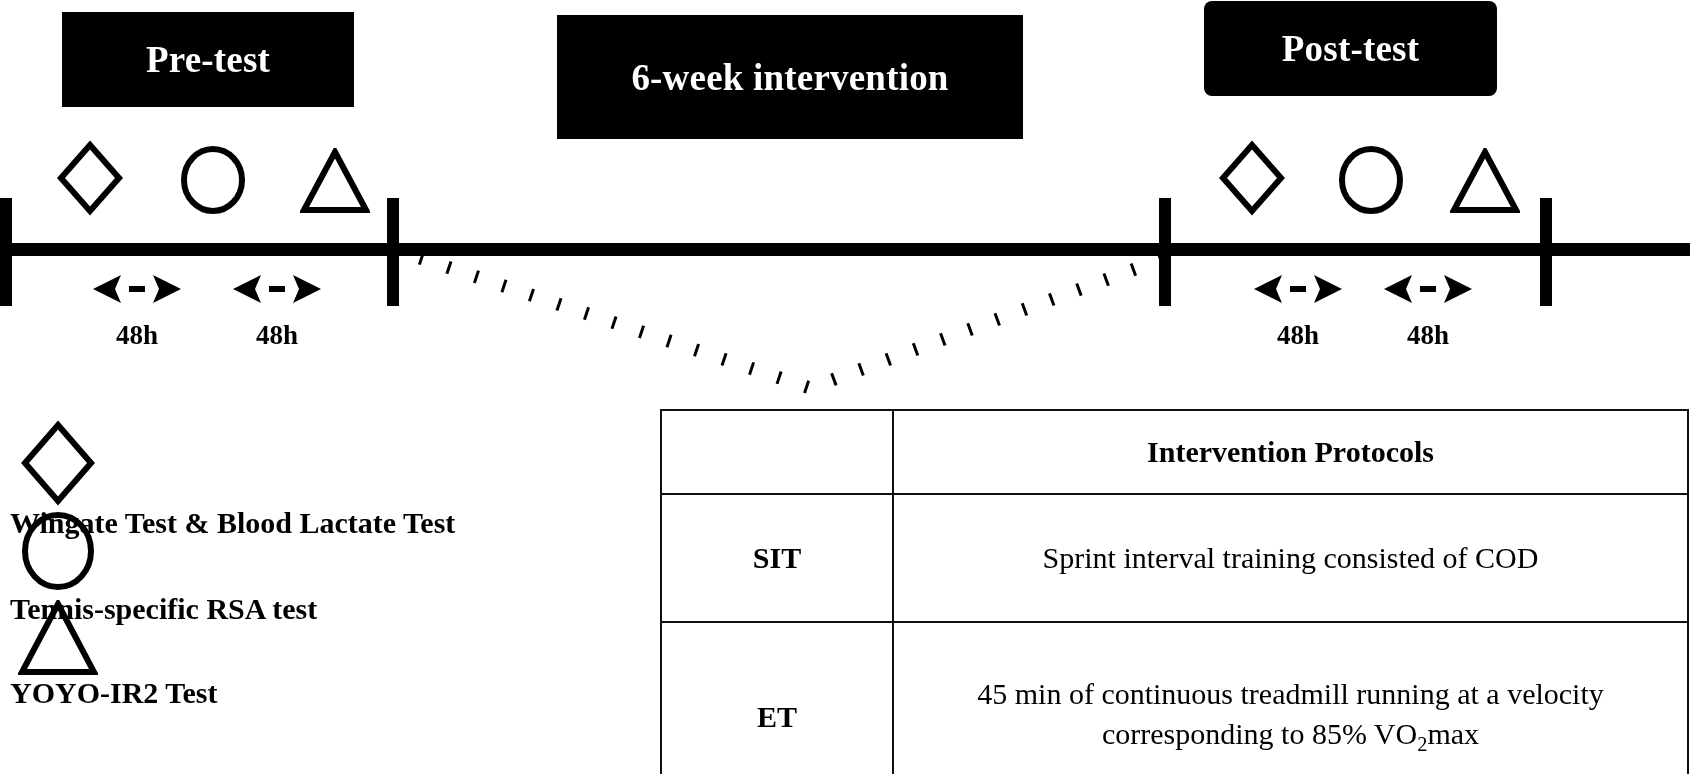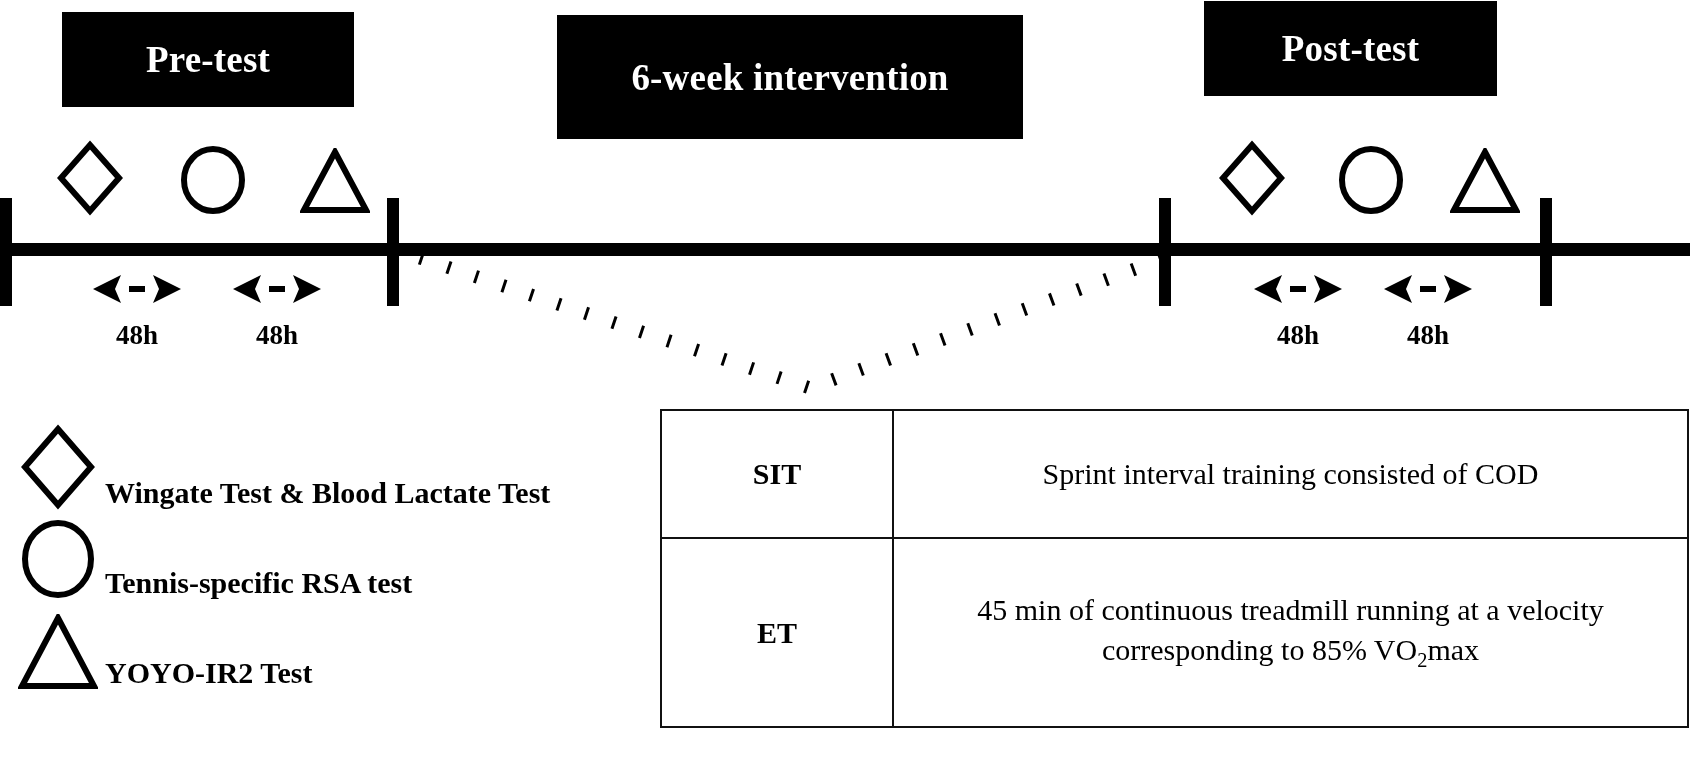--- a/index.html
+++ b/index.html
@@ -6,21 +6,21 @@
   body{width:1690px;height:774px;position:relative;overflow:hidden;
        font-family:"Liberation Serif","DejaVu Serif",serif;color:#000;}
   .stage{position:absolute;inset:0;}
 
   
   .phase-box{position:absolute;background:#000;color:#fff;
     display:flex;align-items:center;justify-content:center;
     font-weight:bold;letter-spacing:.2px;white-space:nowrap;}
   #phase-pre  {left:62px;  top:12px;  width:292px; height:95px; font-size:37px;}
   #phase-int  {left:557px; top:15px;  width:466px; height:124px; font-size:37px;}
-  #phase-post {left:1204px;top:1px;  width:293px; height:95px; font-size:37px;}
+  #phase-post {left:1204px;top:1px;  width:293px; height:95px; font-size:37px;border-radius:8px;}
 
   
   .tl-line{position:absolute;left:0;top:243px;width:1690px;height:13px;background:#000;}
   .tl-tick{position:absolute;width:12px;background:#000;}
   #tick-0{left:0px;    top:198px;height:108px;}
   #tick-1{left:387px;  top:198px;height:108px;}
   #tick-2{left:1159px; top:198px;height:108px;}
   #tick-3{left:1540px; top:198px;height:108px;}
 
   
@@ -34,21 +34,21 @@
   #gap-pre-1 {left:77px;  top:272px;}
   #gap-pre-2 {left:217px; top:272px;}
   #gap-post-1{left:1238px;top:272px;}
   #gap-post-2{left:1368px;top:272px;}
 
   
   #dotted-v{position:absolute;left:0;top:240px;width:1690px;height:170px;}
 
   
   .legend{position:absolute;left:10px;top:420px;width:640px;}
-  .legend-row{display:flex;align-items:flex-end;height:90px;}
+  .legend-row{display:flex;align-items:flex-start;height:90px;flex-direction:column;}
   .legend-sym{width:95px;flex:none;display:flex;align-items:center;justify-content:center;}
   .legend-txt{font-size:30px;font-weight:bold;white-space:nowrap;}
 
   
   .ptable{position:absolute;left:660px;top:409px;width:1029px;
           border-collapse:collapse;table-layout:fixed;}
   .ptable td{border:2px solid #111;vertical-align:middle;text-align:center;}
   .ptable .c-key{width:228px;}
   .ptable .hdr{height:80px;font-size:30px;font-weight:bold;}
   .ptable .rowkey{font-size:30px;font-weight:bold;}
@@ -177,20 +177,24 @@
         <svg width="80" height="76" viewBox="0 0 80 76">
             <polygon points="40,4 76,72 4,72" fill="none" stroke="#000" stroke-width="6"></polygon>
           </svg>
       </span>
       <span class="legend-txt">YOYO-IR2 Test</span>
     </div>
   </div>
 
   <table class="ptable">
     <tbody>
+        <tr class="r-hdr">
+      <td class="c-key hdr"></td>
+      <td class="hdr">Intervention Protocols</td>
+    </tr>
     <tr class="r-sit">
       <td class="c-key rowkey">SIT</td>
       <td class="rowval">Sprint interval training consisted of COD</td>
     </tr>
     <tr class="r-et">
       <td class="c-key rowkey">ET</td>
       <td class="rowval">
         <span>45 min of continuous treadmill running at a velocity</span>
         <span>corresponding to 85% VO</span><sub>2</sub><span>max</span>
       </td>

